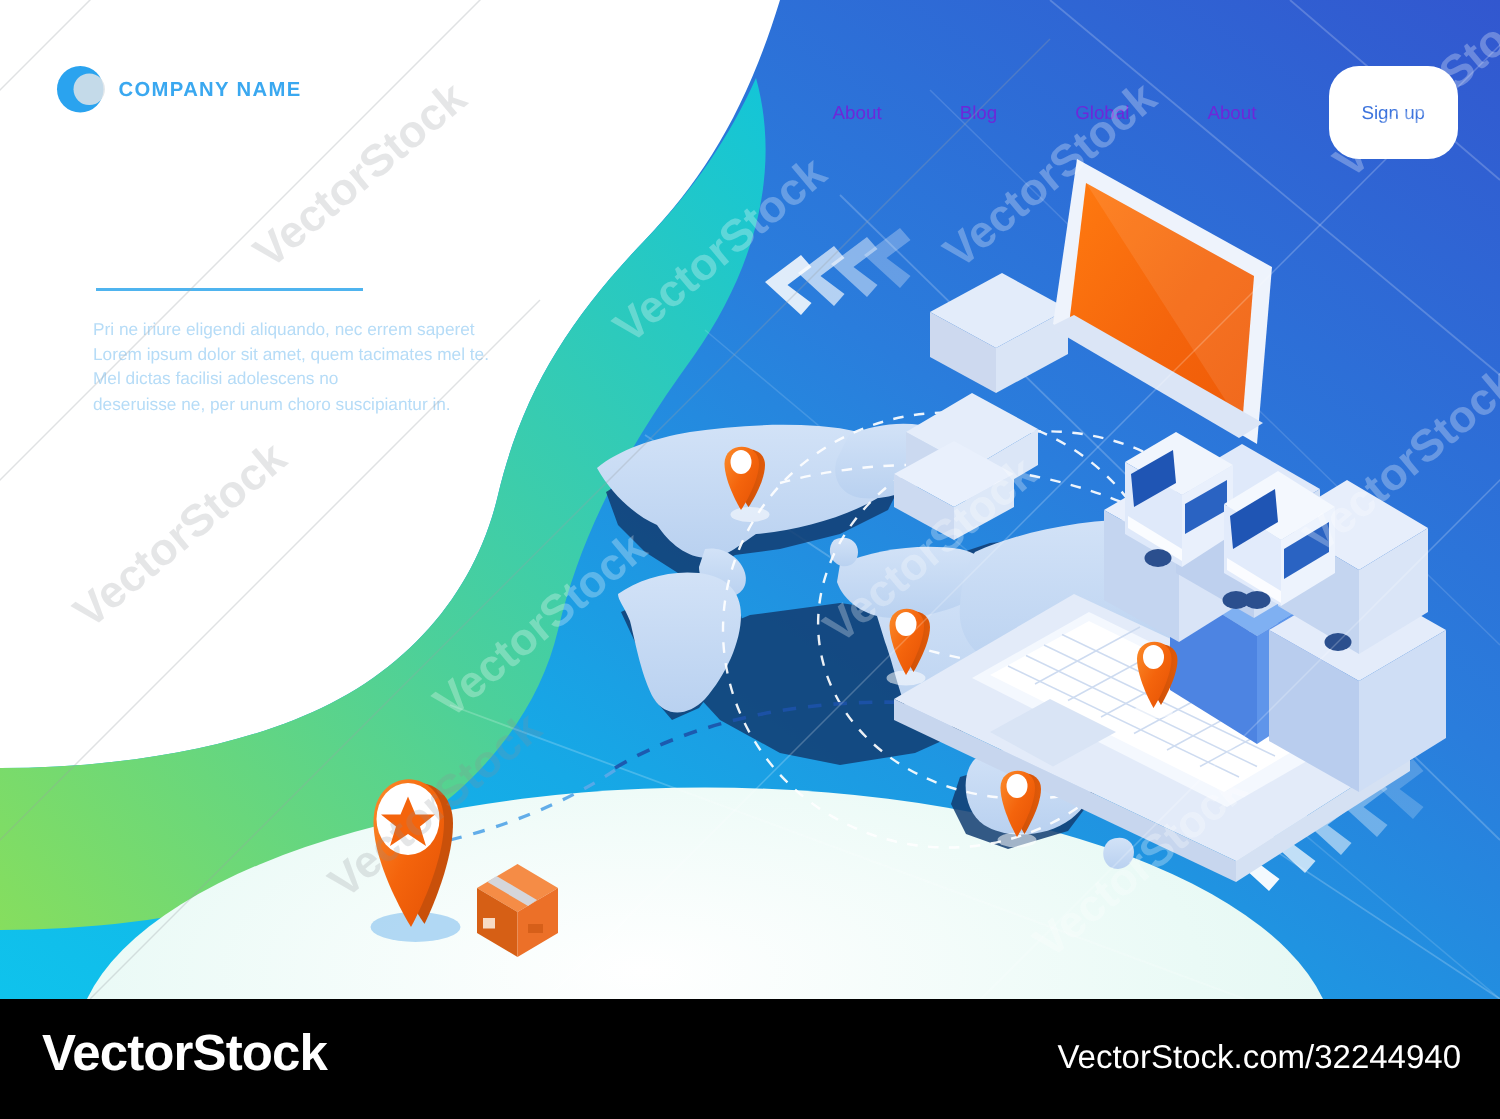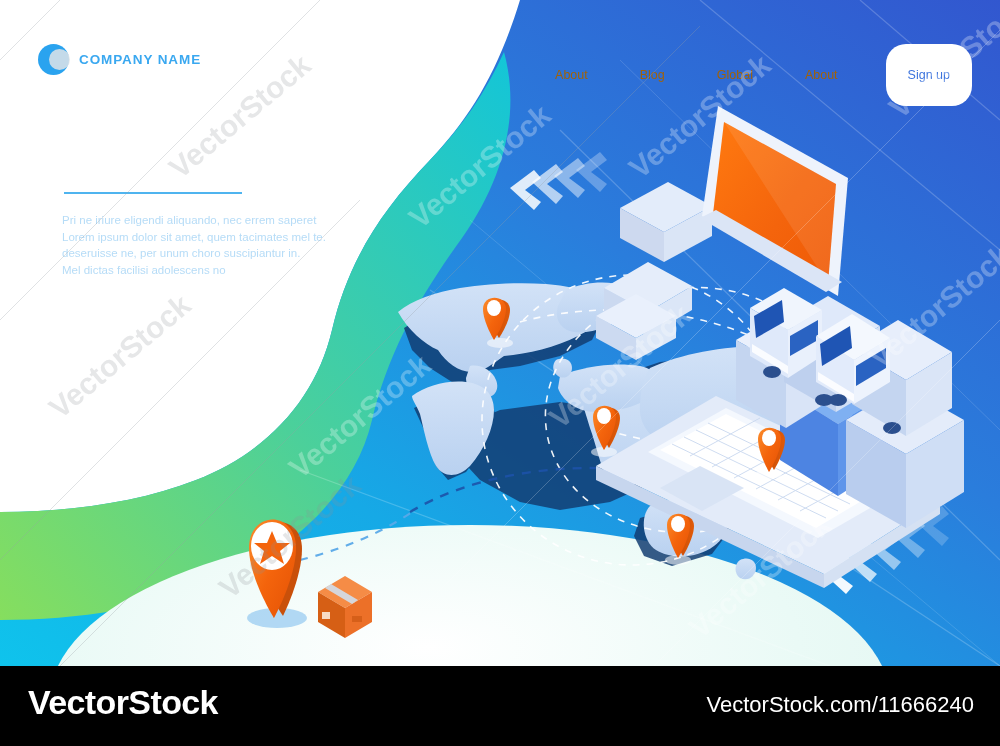--- a/index.html
+++ b/index.html
@@ -35,21 +35,21 @@
     position:absolute;left:11px;top:5px;width:21px;height:21px;border-radius:50%;
     background:#dfe4e8;opacity:.85;
   }
   #brand-name{
     font-size:13.5px;letter-spacing:.9px;color:#3aa8f0;font-weight:600;white-space:nowrap;text-align:right;
   }
   #nav{
     position:absolute;right:28px;top:44px;display:flex;align-items:center;gap:0px;
   }
   .nav-link{
-    color:#a16207;font-size:12.5px;text-decoration:none;padding:0 26px;white-space:nowrap;
+    color:#6d28d9;font-size:12.5px;text-decoration:none;padding:0 26px;white-space:nowrap;
   }
   #signup-btn{
     margin-left:22px;background:#ffffff;color:#3d74dd;font-size:12.5px;
     border:none;border-radius:20px;padding:24px 22px;cursor:pointer;white-space:nowrap;
     font-family:"Liberation Sans",sans-serif;
   }
 
   
   #copy{position:absolute;left:62px;top:168px;z-index:35;width:420px;}
   .headline{
@@ -467,22 +467,22 @@
         <a class="nav-link" href="#">Global</a>
         <a class="nav-link" href="#">About</a>
         <button id="signup-btn">Sign up</button>
       </nav>
     </div>
 
     <div id="copy">
       <div id="divider"></div>
       <div class="body-line">Pri ne iriure eligendi aliquando, nec errem saperet</div>
       <div class="body-line">Lorem ipsum dolor sit amet, quem tacimates mel te.</div>
+      <div class="body-line">Mel dictas facilisi adolescens no</div>
       <div class="body-line">deseruisse ne, per unum choro suscipiantur in.</div>
-      <div class="body-line">Mel dictas facilisi adolescens no</div>
     </div>
 
     <svg id="watermark" viewBox="0 0 1000 666">
       <g class="wm">
         <line class="wm-line dark" x1="-100" y1="160" x2="460" y2="-400"></line>
         <line class="wm-line dark" x1="-100" y1="420" x2="520" y2="-200"></line>
         <line class="wm-line dark" x1="60" y1="666" x2="700" y2="26"></line>
         <line class="wm-line" x1="330" y1="700" x2="1010" y2="20"></line>
         <line class="wm-line" x1="600" y1="720" x2="1060" y2="260"></line>
         <line class="wm-line dark" x1="-60" y1="620" x2="360" y2="200"></line>
@@ -498,16 +498,16 @@
         <text class="wm-text" x="700" y="640" transform="rotate(-40 700 640)">VectorStock</text>
         <text class="wm-text" x="880" y="370" transform="rotate(-40 880 370)">VectorStock</text>
         <text class="wm-text" x="900" y="120" transform="rotate(-40 900 120)">VectorStock</text>
       </g>
     </svg>
 
   </div>
 
   <div id="footer">
     <div id="footer-logo">VectorStock</div>
-    <div id="footer-url">VectorStock.com/11666240</div>
+    <div id="footer-url">VectorStock.com/32244940</div>
   </div>
 
 </div>
 
 </body></html>

